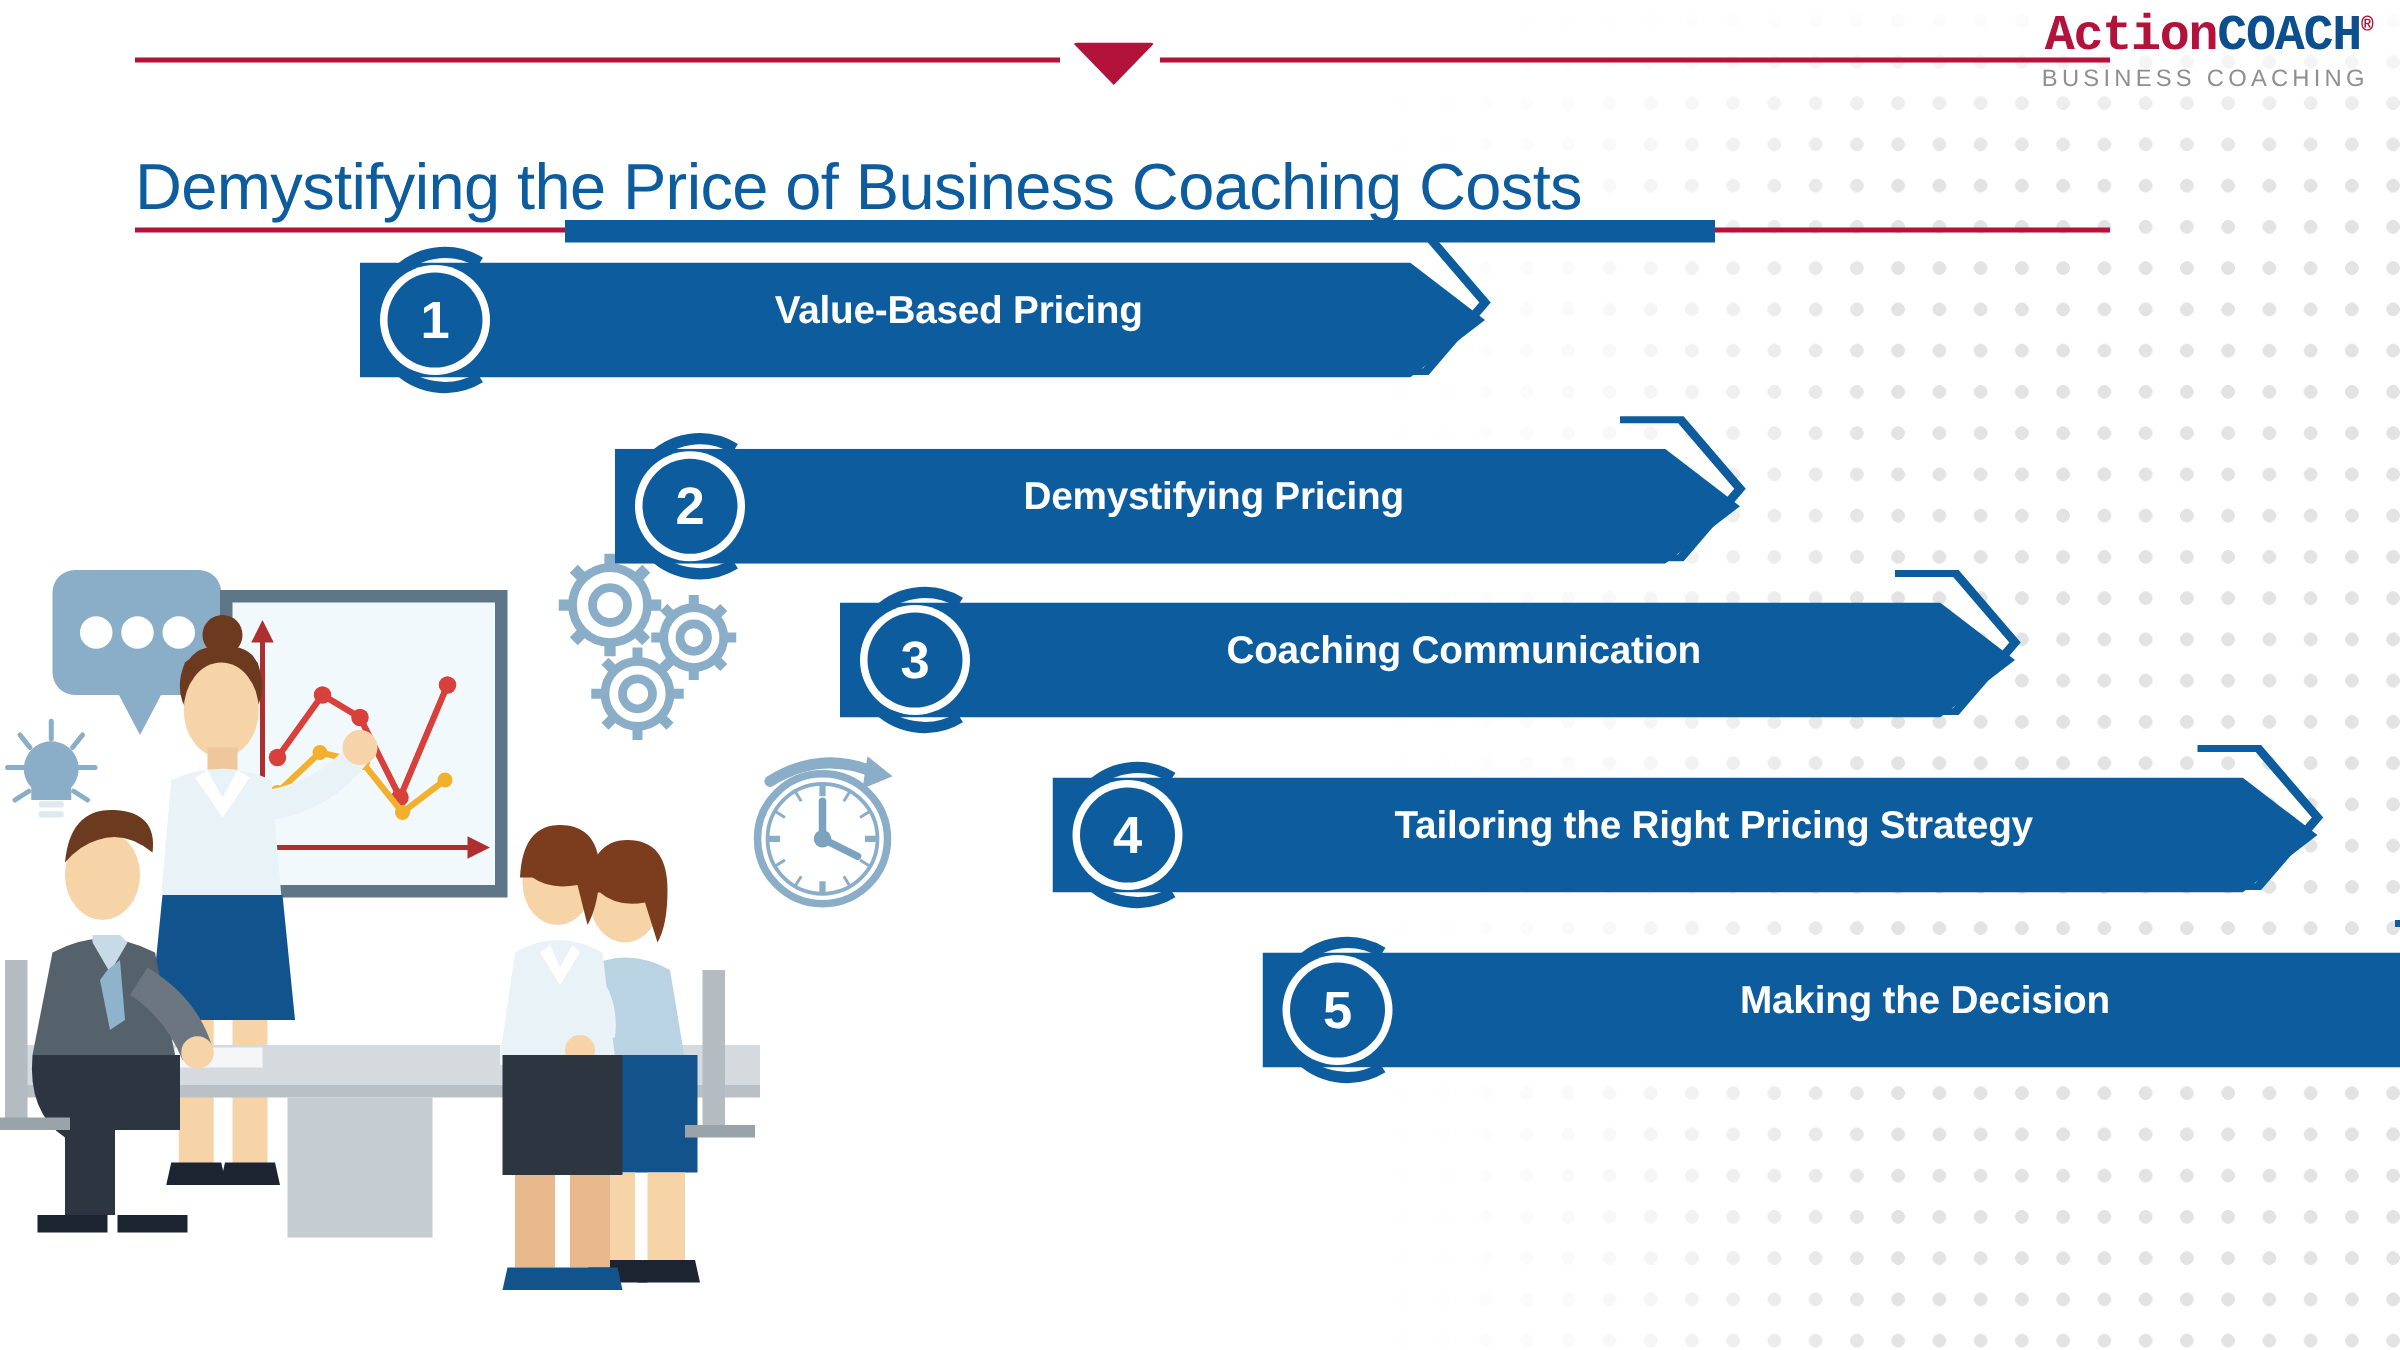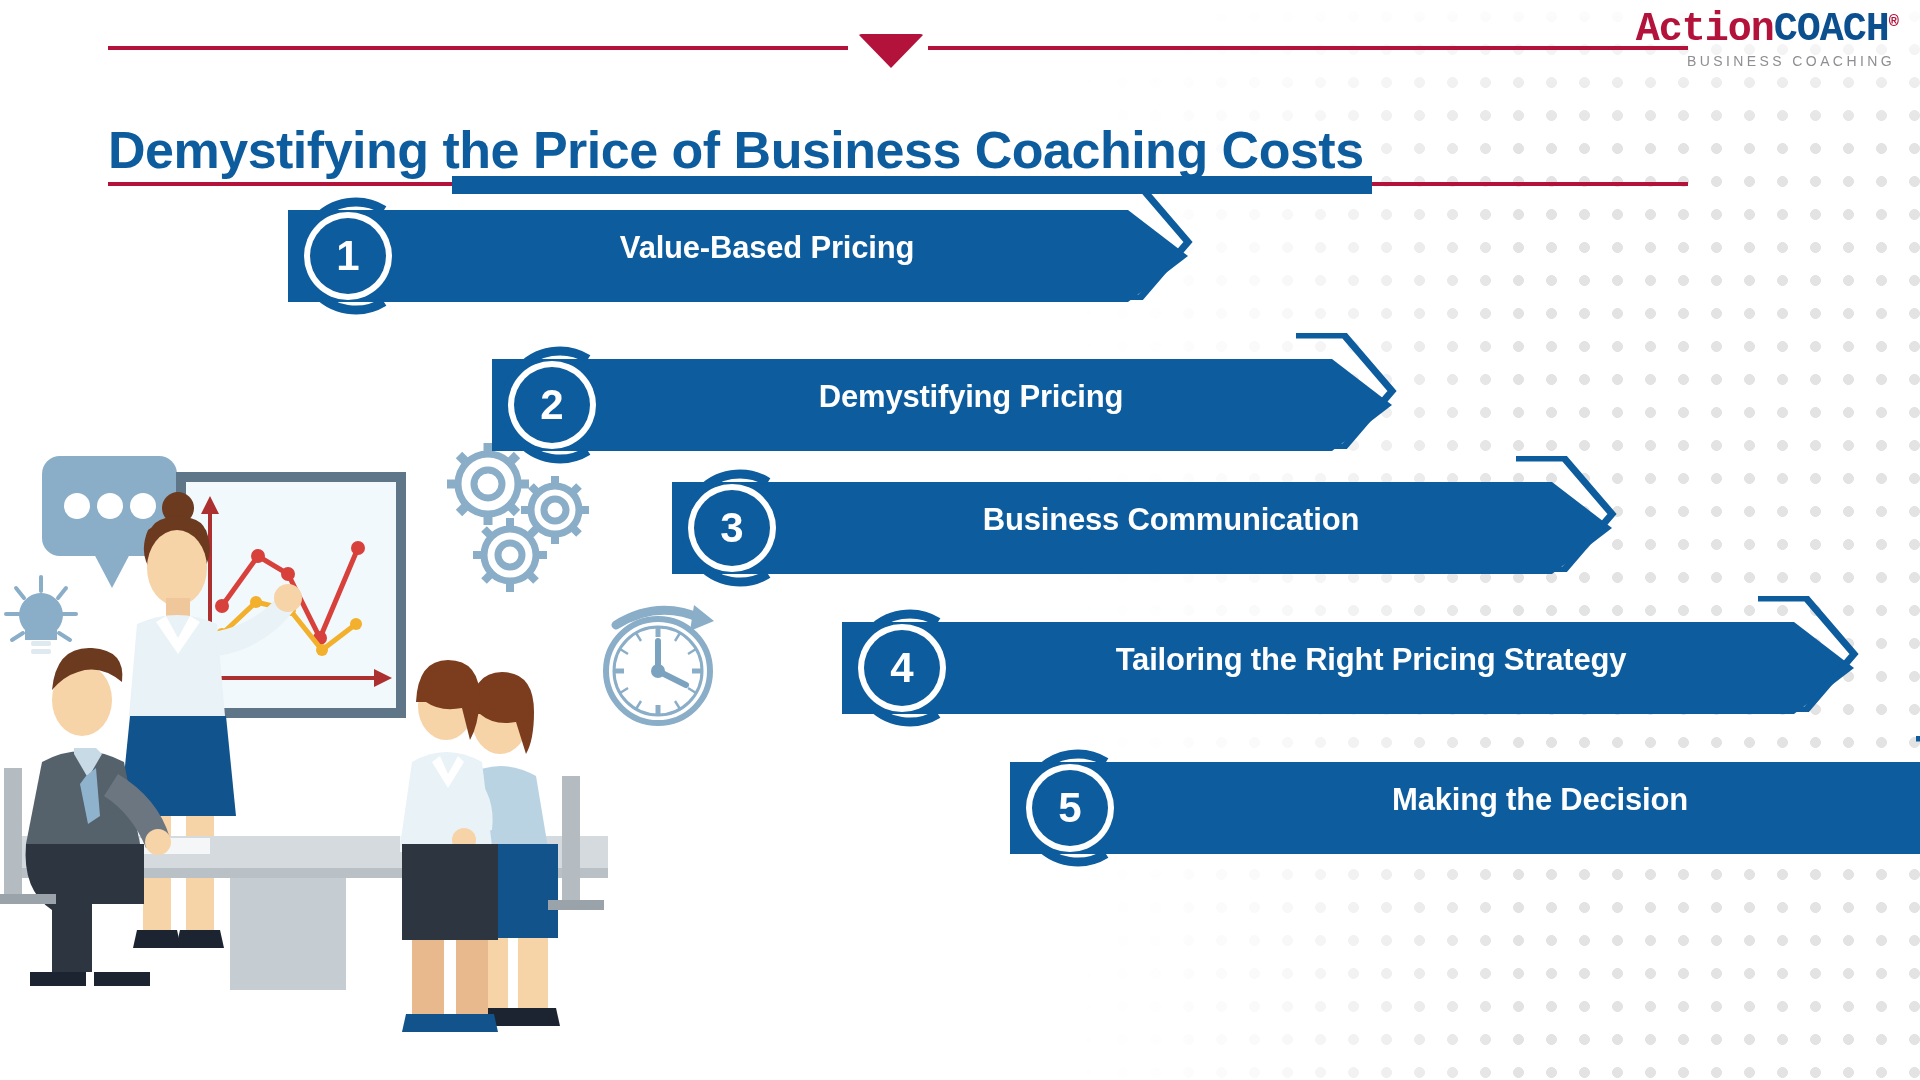--- a/index.html
+++ b/index.html
@@ -40,21 +40,21 @@
   }
   #logo .logo-main{
     font-size:40px;font-weight:bold;letter-spacing:-1px;
     font-family:Liberation Mono, monospace;
   }
   #logo .logo-action{color:#b3123a;}
   #logo .logo-coach{color:#0c4f8f;}
   #logo .logo-reg{color:#b3123a;font-size:17px;vertical-align:super;}
   #logo .logo-sub{
     display:block;margin-top:4px;
-    font-size:14px;letter-spacing:3.4px;color:#8e8e93;font-weight:normal;
+    font-size:19px;letter-spacing:3.4px;color:#8e8e93;font-weight:normal;
     padding-right:3px;
   }
 
   #rule-top{
     position:absolute;left:108px;top:46px;width:740px;height:4px;
     background:#b3123a;z-index:12;
   }
   #rule-top-right{
     position:absolute;left:928px;top:46px;width:760px;height:4px;
     background:#b3123a;z-index:12;
@@ -62,21 +62,21 @@
   #caret{
     position:absolute;left:858px;top:34px;width:0;height:0;z-index:14;
     border-left:33px solid transparent;border-right:33px solid transparent;
     border-top:34px solid #b3123a;
     border-radius:4px;
   }
 
   #title{
     position:absolute;left:108px;top:85px;width:1580px;
     z-index:15;
-    font-size:52px;font-weight:bold;color:#0d5c9e;
+    font-size:52px;font-weight:normal;color:#0d5c9e;
     letter-spacing:-0.5px;
     font-family:"Liberation Sans", sans-serif;
     white-space:nowrap;
   }
 
   #rule-bot{
     position:absolute;left:108px;top:182px;width:1580px;height:4px;
     background:#b3123a;z-index:12;
   }
   #rule-bot-block{
@@ -392,21 +392,21 @@
     <div class="step" style="left: 672px; top: 468px; width: 940px;">
       <div class="banner">
         <svg width="940" height="92" viewBox="0 0 940 92">
           <path d="M 0 0 L 880 0 L 940 46 L 880 92 L 0 92 Z" fill="#0d5c9e"></path>
           <path d="M 862 -14 L 888 -14 L 962 46 L 888 106 L 862 106 L 882 46 Z" fill="#0d5c9e" opacity="0"></path>
         </svg>
       </div>
       <div style="position: absolute; left: 840px; top: -12px;"><svg width="110" height="116" viewBox="0 0 110 116">
           <path d="M 4 2 L 52 2 L 100 58 L 52 114 L 4 114" fill="none" stroke="#0d5c9e" stroke-width="7"></path>
         </svg></div>
-      <div class="banner-label" style="left: 118px; width: 762px;">Business Communication</div>
+      <div class="banner-label" style="left: 118px; width: 762px;">Coaching Communication</div>
       <div class="circle-wrap">
         <svg width="120" height="120" viewBox="0 0 120 120">
           <path d="M 96 14 A 54 54 0 1 0 96 106" fill="none" stroke="#0d5c9e" stroke-width="9" stroke-linecap="butt"></path>
           <circle cx="60" cy="60" r="44" fill="#ffffff"></circle>
           <circle cx="60" cy="60" r="38" fill="#0d5c9e"></circle>
         </svg>
       </div>
       <div class="num">3</div>
     </div>
     <div class="step" style="left: 842px; top: 608px; width: 1012px;">

